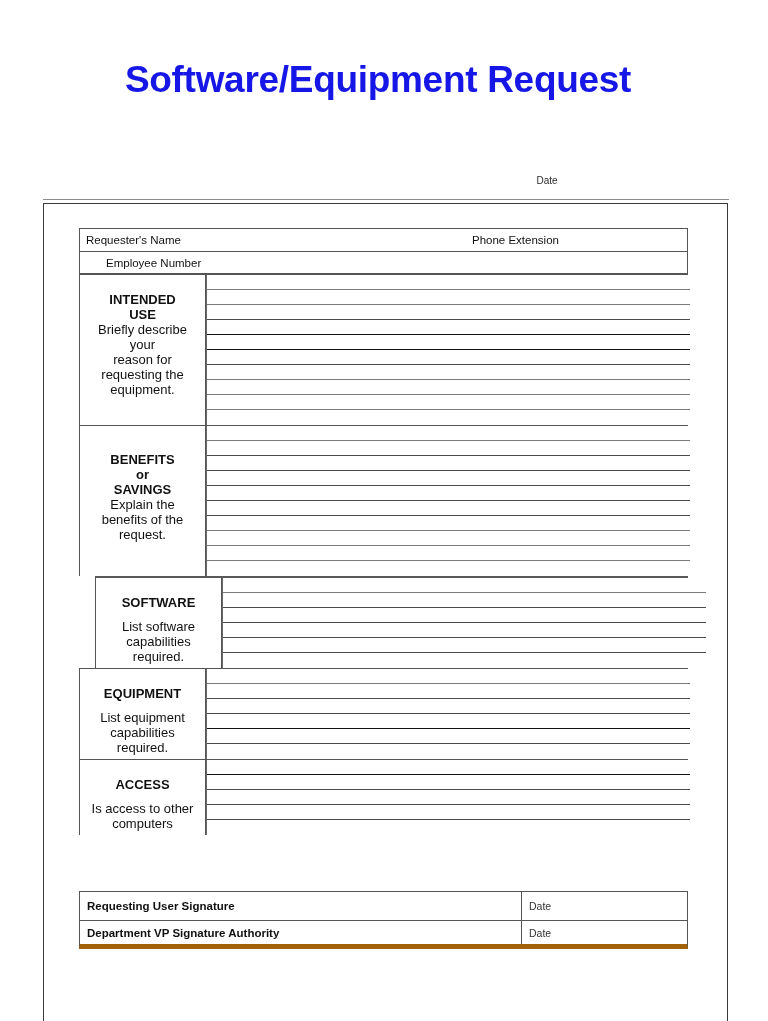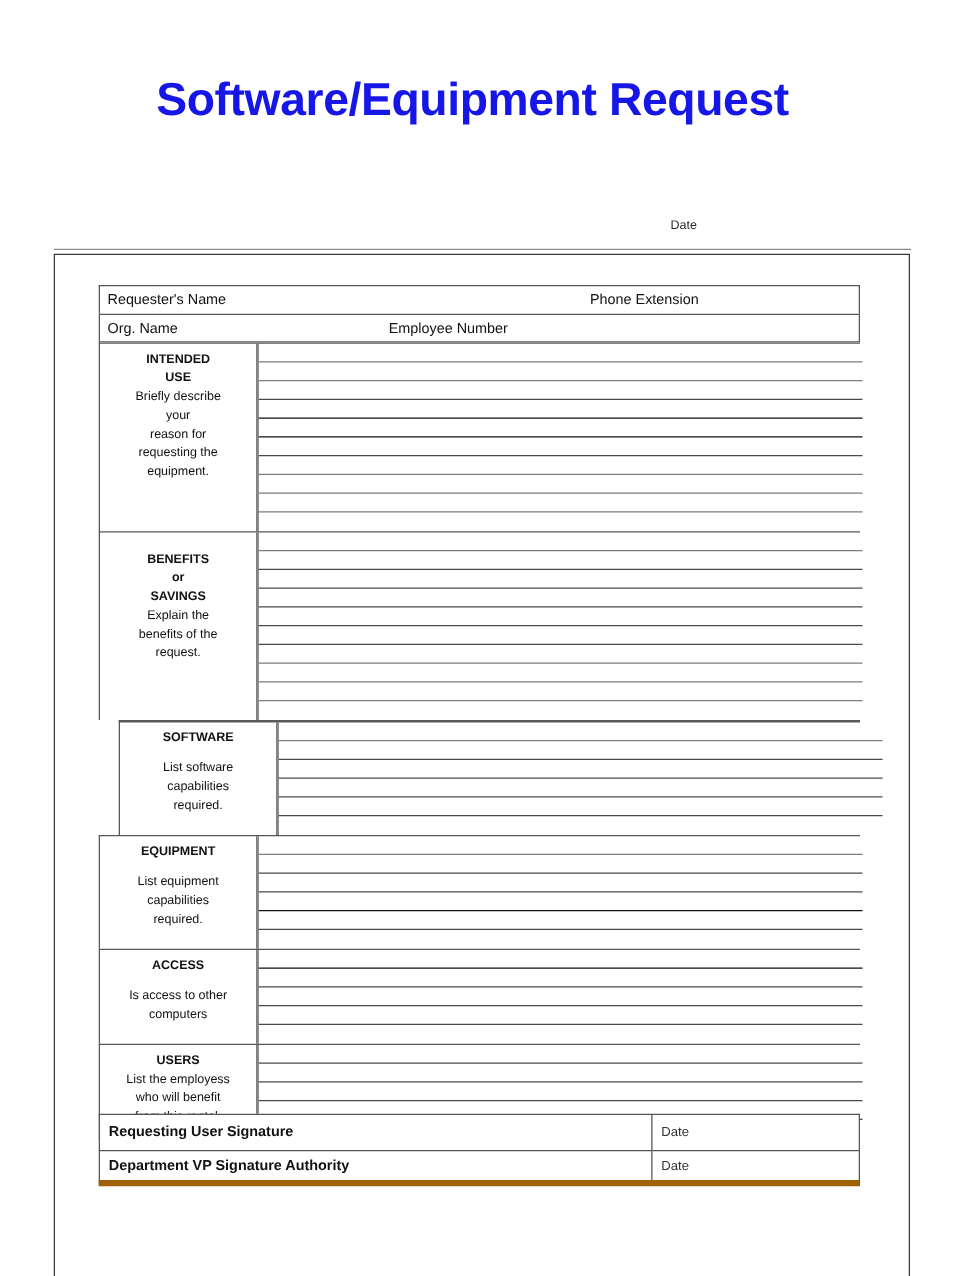--- a/index.html
+++ b/index.html
@@ -104,22 +104,22 @@
   }
   .section-row.heavy-top { border-top: 2px solid #5a5a5a; margin-left: 16px; }
   .section-row.last { border-bottom: 1px solid #555; }
 
   .section-label {
     width: 126px;
     flex: 0 0 126px;
     border-right: 1px solid #555;
     box-sizing: border-box;
     text-align: center;
-    padding: 5px 4px 4px 4px;
-    font-size: 10px;
+    padding: 17px 4px 4px 4px;
+    font-size: 13px;
     line-height: 15px;
     color: #111;
   }
   .section-label .caps {
     font-weight: bold;
     display: block;
   }
   .section-label .desc {
     display: block;
   }
@@ -194,21 +194,20 @@
 <div class="outer-frame">
 
   <div class="form-table">
 
     <div class="hdr-row">
       <div class="hdr-cell cell-left-1">Requester's Name</div>
       <div class="hdr-cell cell-right-1">Phone Extension</div>
     </div>
 
     <div class="hdr-row last">
-      <div class="hdr-cell cell-left-2">Org. Name</div>
       <div class="hdr-cell cell-right-2">Employee Number</div>
     </div>
 
     <div class="section-row">
       <div class="section-label">
         <span class="caps">INTENDED</span>
         <span class="caps">USE</span>
         <span class="desc">Briefly describe</span>
         <span class="desc">your</span>
         <span class="desc">reason for</span>
@@ -298,35 +297,20 @@
       </div>
       <div class="section-lines">
         <div class="wline dark"></div>
         <div class="wline"></div>
         <div class="wline"></div>
         <div class="wline"></div>
         <div class="wline nob"></div>
       </div>
     </div>
 
-    <div class="section-row last">
-      <div class="section-label">
-        <span class="caps">USERS</span>
-        <span class="desc">List the employess</span>
-        <span class="desc">who will benefit</span>
-        <span class="desc">from this rental.</span>
-      </div>
-      <div class="section-lines">
-        <div class="wline"></div>
-        <div class="wline"></div>
-        <div class="wline"></div>
-        <div class="wline"></div>
-        <div class="wline nob"></div>
-      </div>
-    </div>
 
   </div>
 
   <div class="sig-block">
     <div class="sig-row">
       <div class="sig-name">Requesting User Signature</div>
       <div class="sig-date">Date</div>
     </div>
     <div class="sig-row last">
       <div class="sig-name">Department VP Signature Authority</div>

